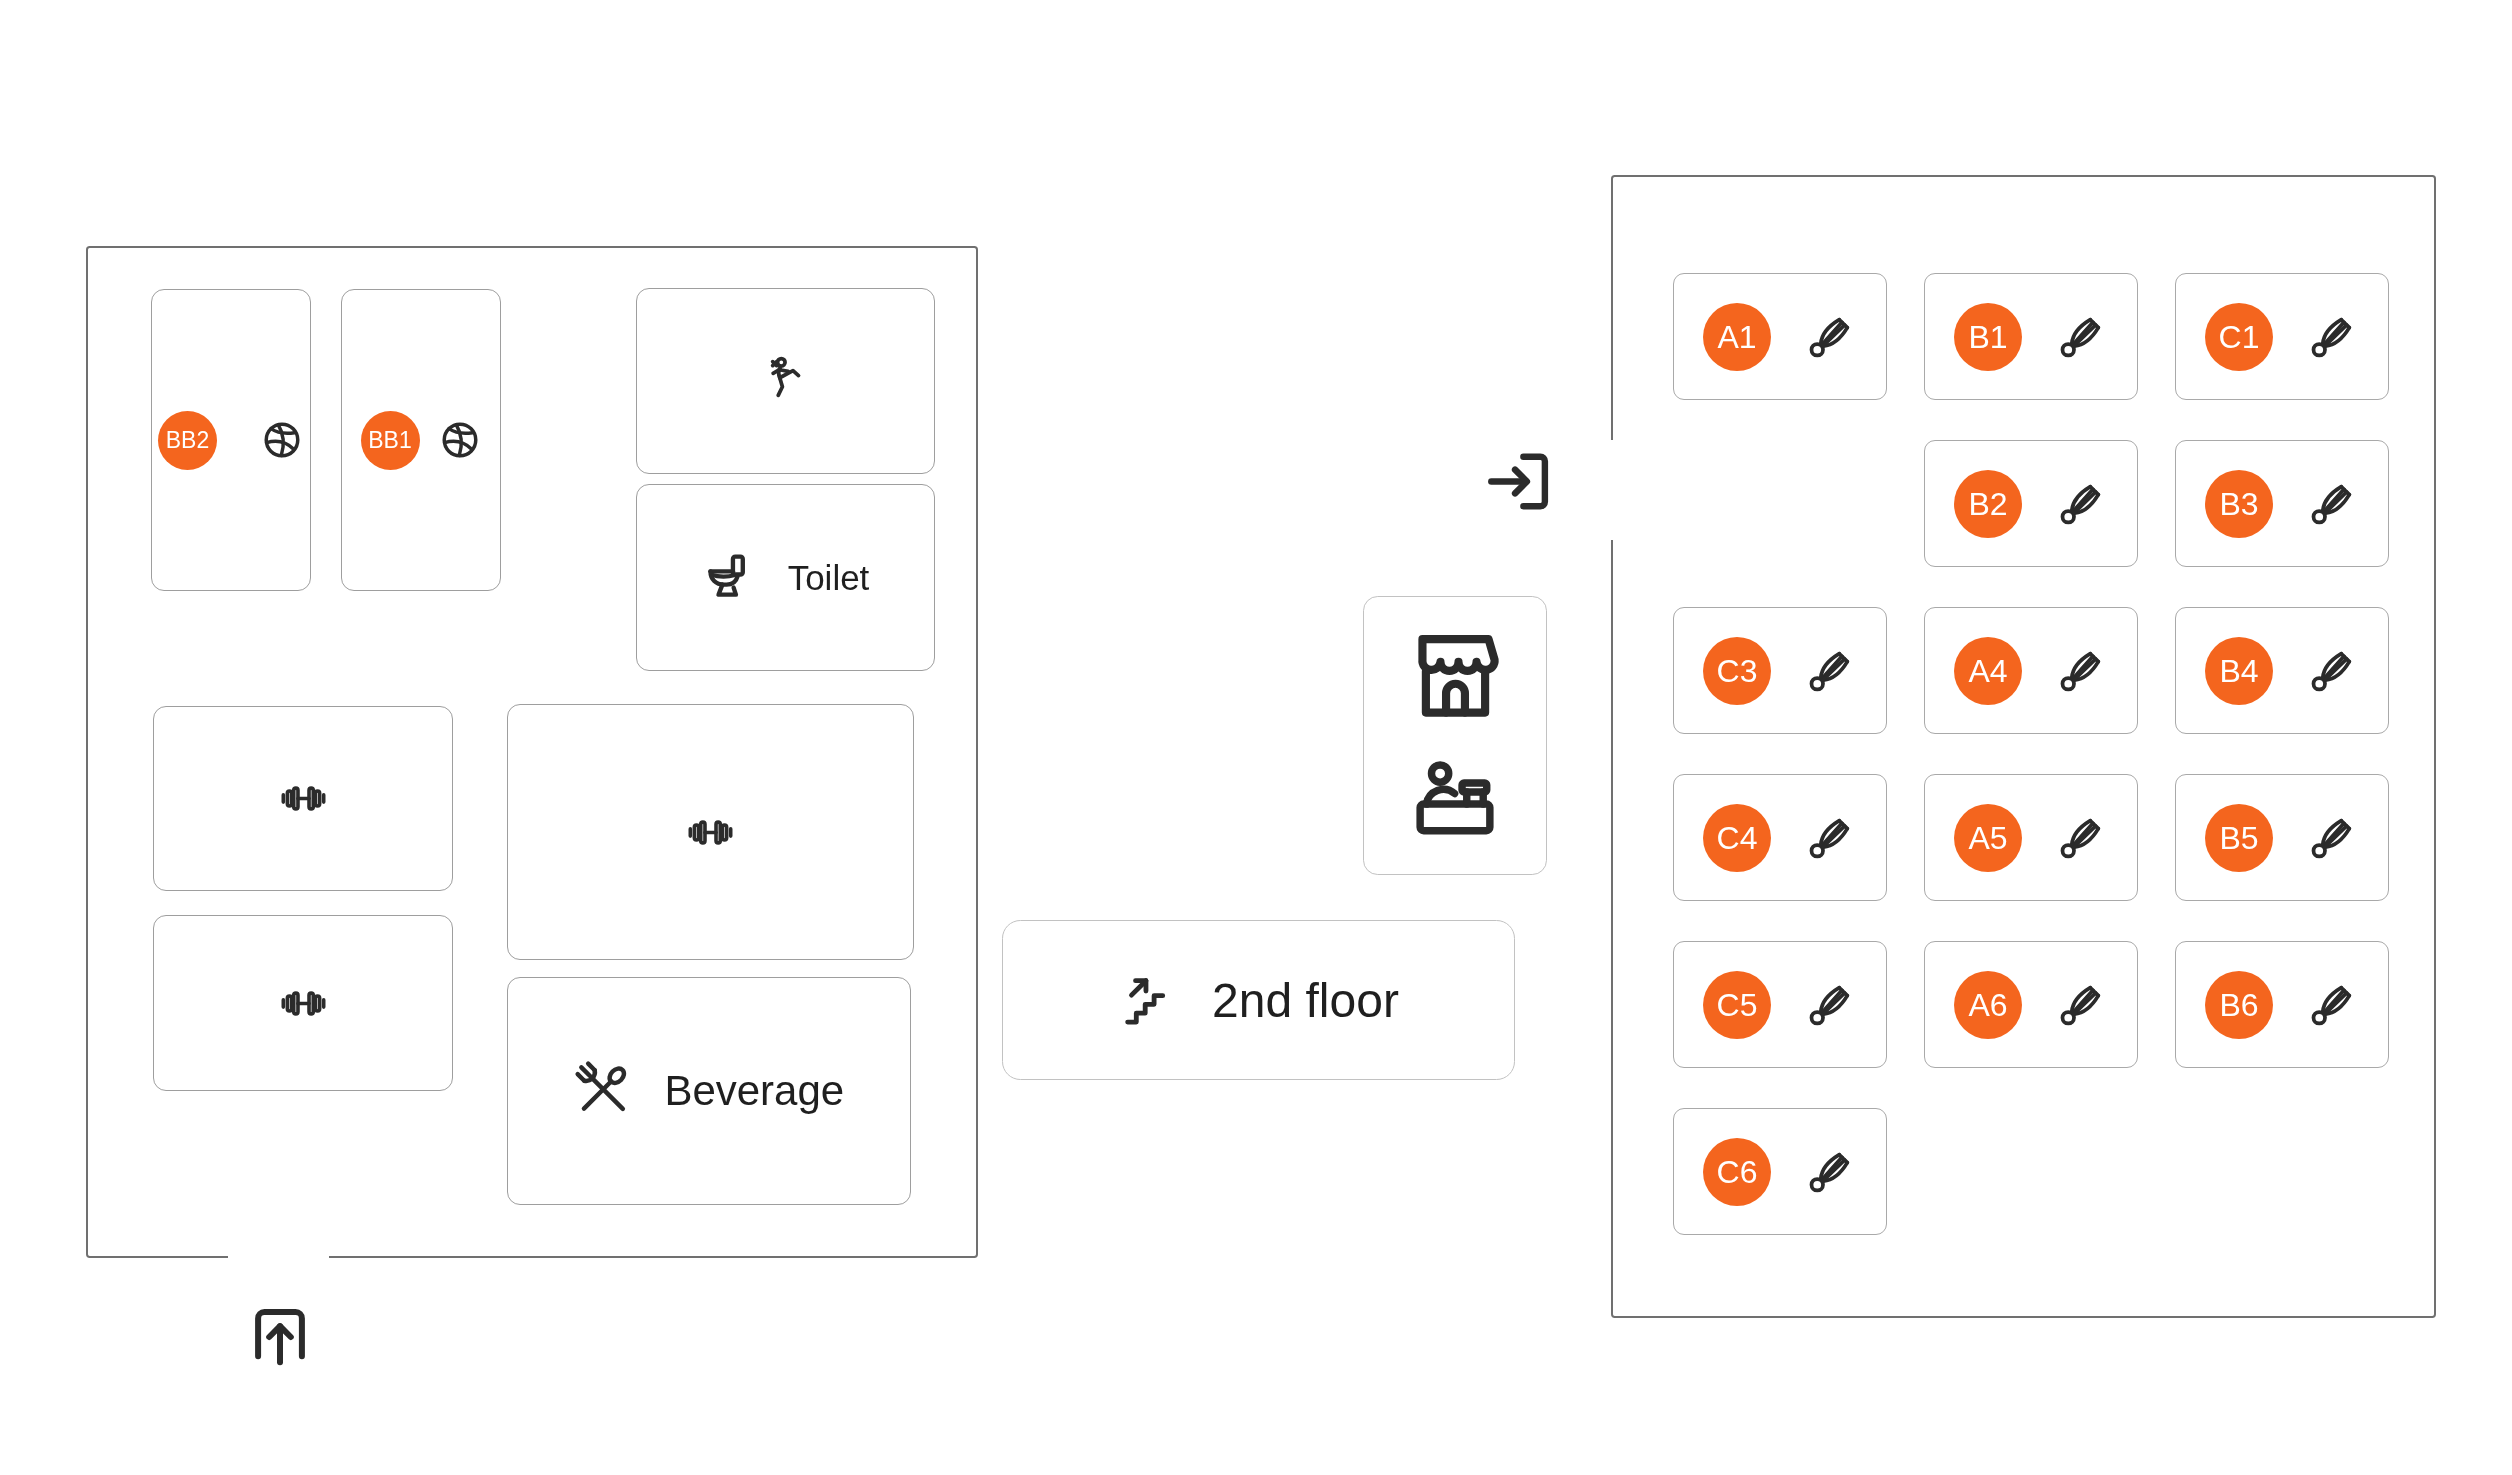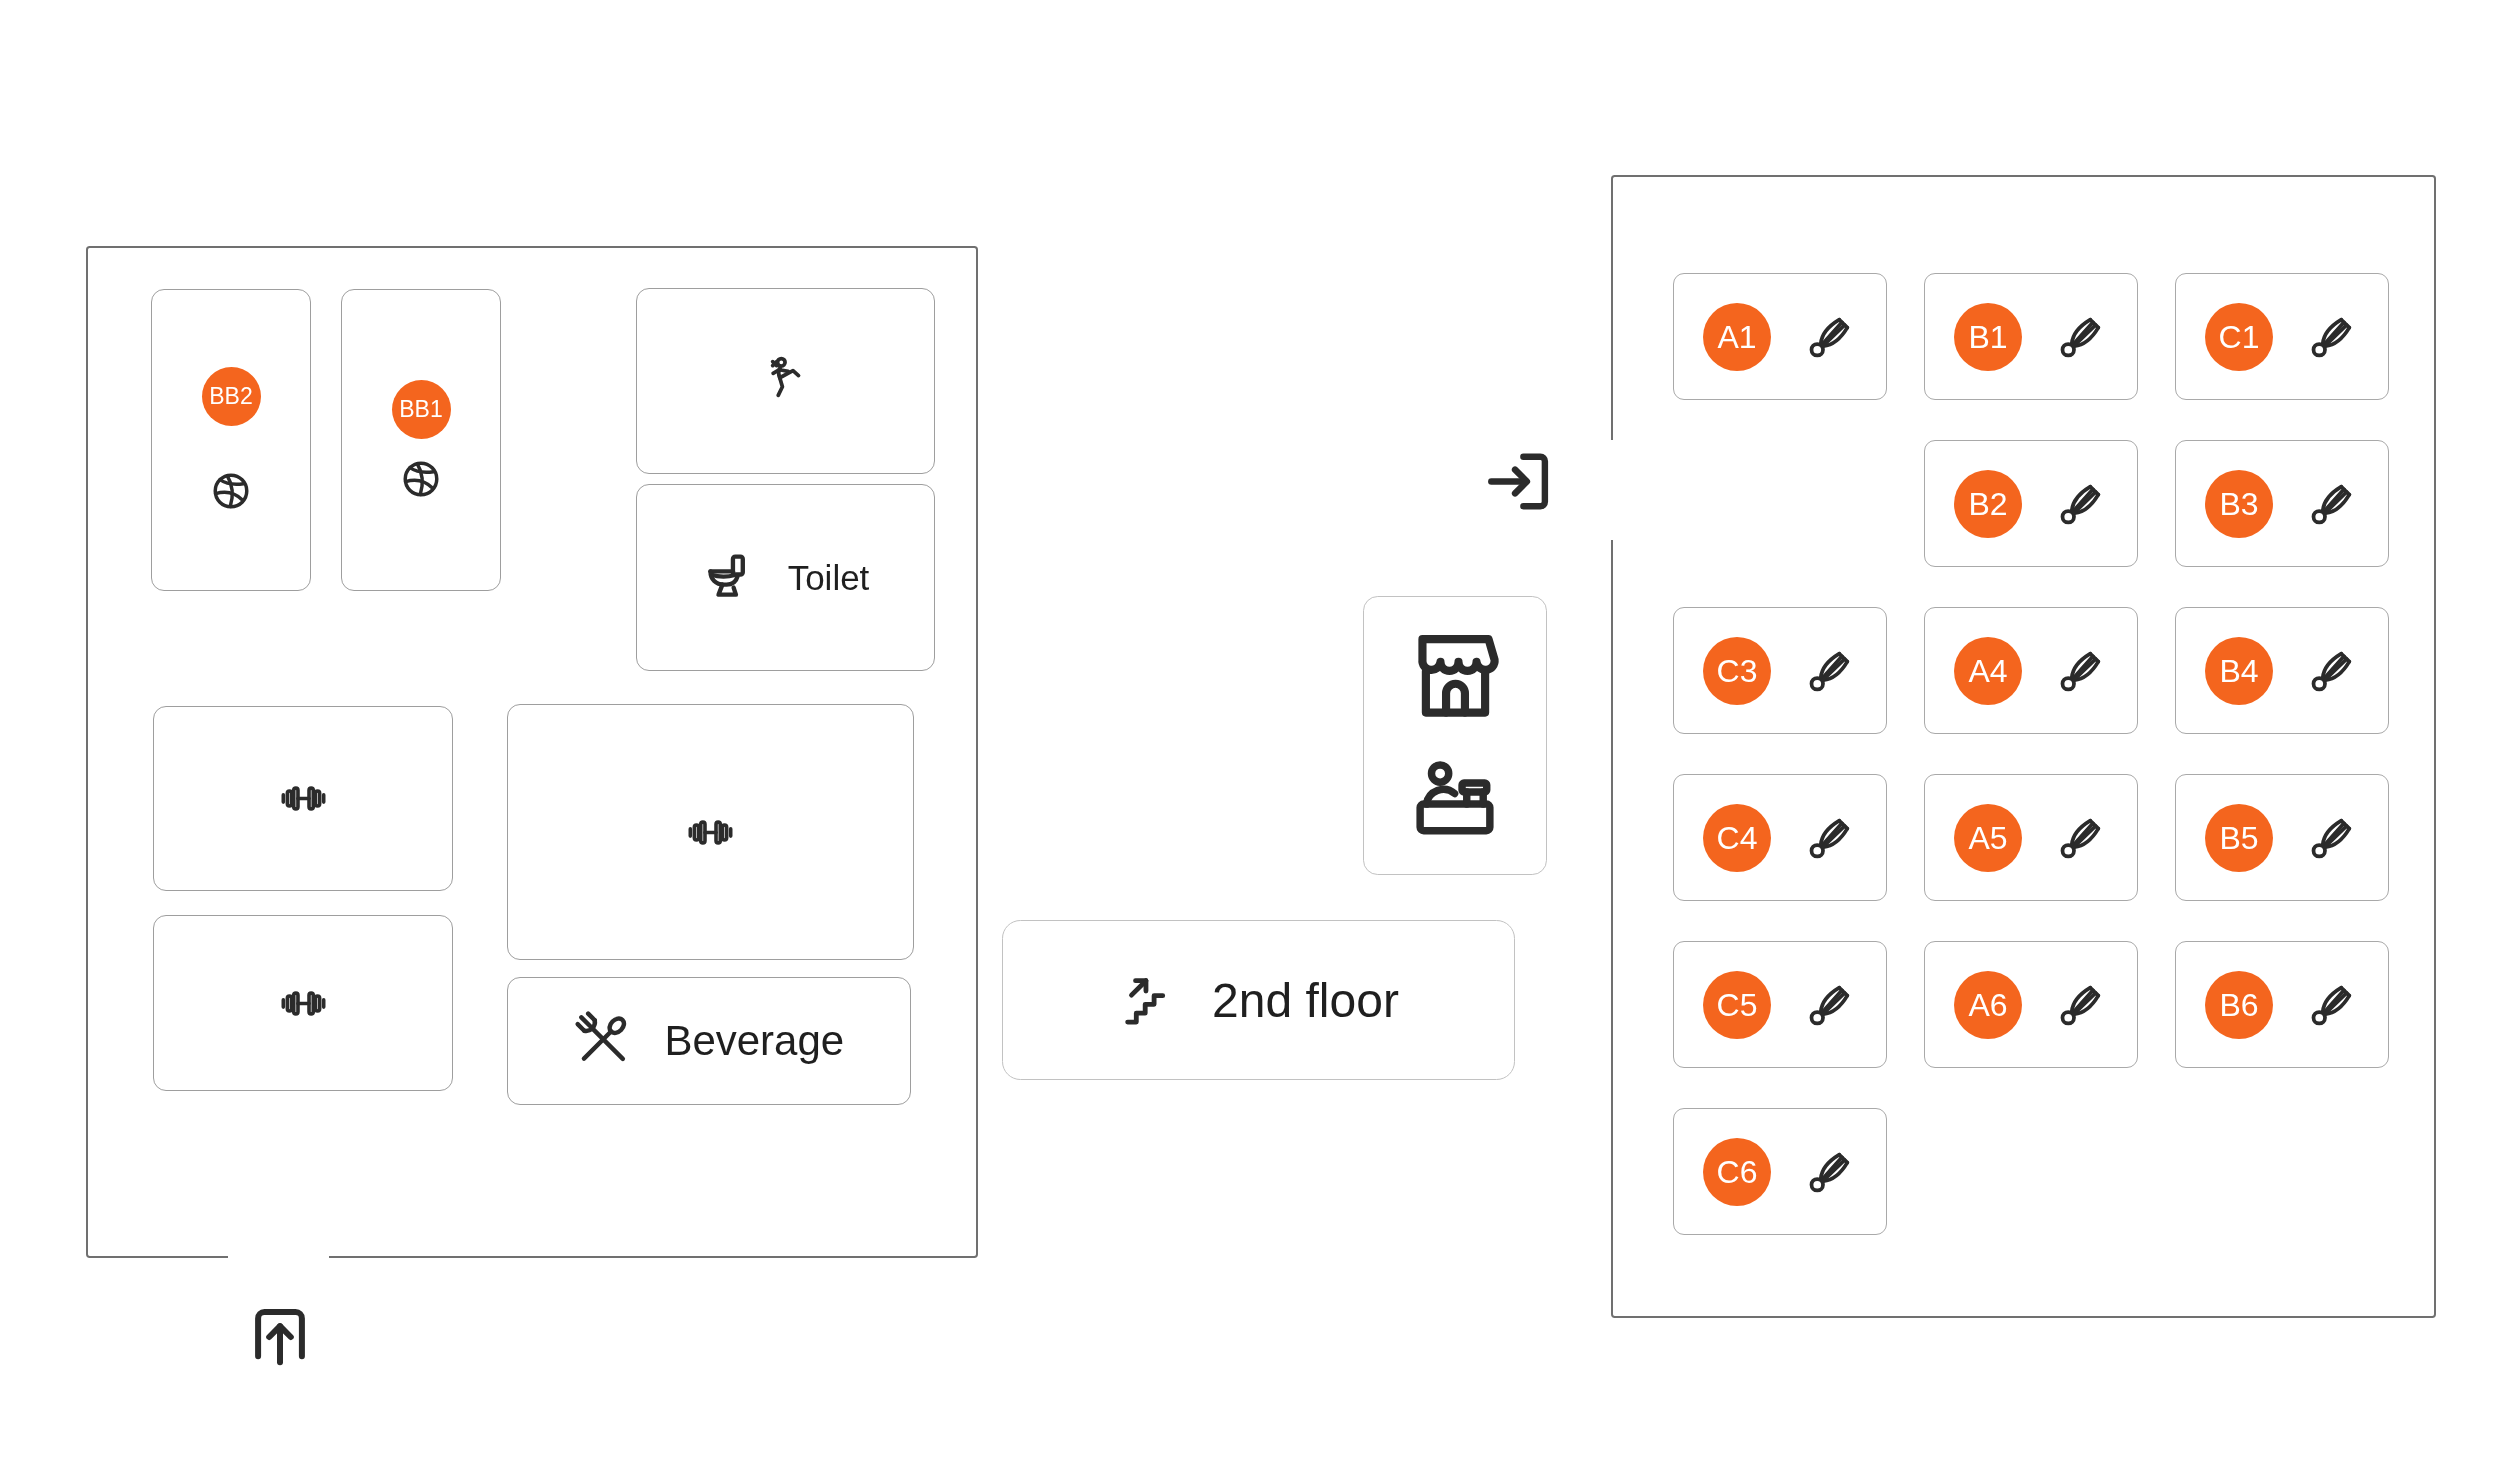--- a/index.html
+++ b/index.html
@@ -8,21 +8,21 @@
     --text:#1F1F1F; --badge-text:#FFFFFF;
   }
   *{box-sizing:border-box;}
   html,body{margin:0;padding:0;background:#fff;}
   .stage{position:relative;width:2512px;height:1475px;background:#fff;overflow:hidden;
          font-family:"Liberation Sans", sans-serif;color:var(--text);}
   .building{position:absolute;border:2.8px solid var(--wall-border);border-radius:3.7px;background:#fff;}
   .wall-gap{position:absolute;background:#fff;}
   .room{position:absolute;border:1.8px solid var(--room-border);border-radius:13px;background:#fff;
         display:flex;align-items:center;justify-content:center;}
-  .room.col{flex-direction:column;}
+  .room.col{flex-direction:row;}
   .badge{background:var(--orange);color:var(--badge-text);border-radius:50%;
          display:flex;align-items:center;justify-content:center;line-height:1;}
   .bb-badge{width:59px;height:59px;font-size:23px;}
   .court-badge{width:68px;height:68px;font-size:32px;}
   .room-label{color:var(--text);white-space:nowrap;}
   .icon{color:var(--icon-stroke);display:block;flex:0 0 auto;}
   .panel{position:absolute;border:1.8px solid var(--panel-border);background:#fff;
          display:flex;align-items:center;justify-content:center;}
   #shop-panel{left:1363px;top:596px;width:184px;height:279px;border-radius:14.7px;
               flex-direction:column;gap:24px;}
@@ -185,21 +185,21 @@
           <use href="#sym-dumbbell"></use>
         </svg>
     </div>
 
     <div class="room" style="left:419px;top:456px;width:407px;height:256px;">
       <svg class="icon" width="51" height="51" viewBox="0 0 56 56">
           <use href="#sym-dumbbell"></use>
         </svg>
     </div>
 
-    <div class="room" style="left:419px;top:729px;width:404px;height:128px;gap:27.6px;text-align:center;">
+    <div class="room" style="left:419px;top:729px;width:404px;height:228px;gap:27.6px;text-align:center;">
       <svg class="icon" width="63" height="63" viewBox="0 0 68 68">
           <use href="#sym-fork-spoon"></use>
         </svg>
       <span class="room-label" style="font-size:42px;">Beverage</span>
     </div>
   </div>
 
   <svg class="icon standalone-icon" width="72" height="72" style="left:244px;top:1298px;" viewBox="0 0 78 78">
       <use href="#sym-entrance-up"></use>
     </svg>

